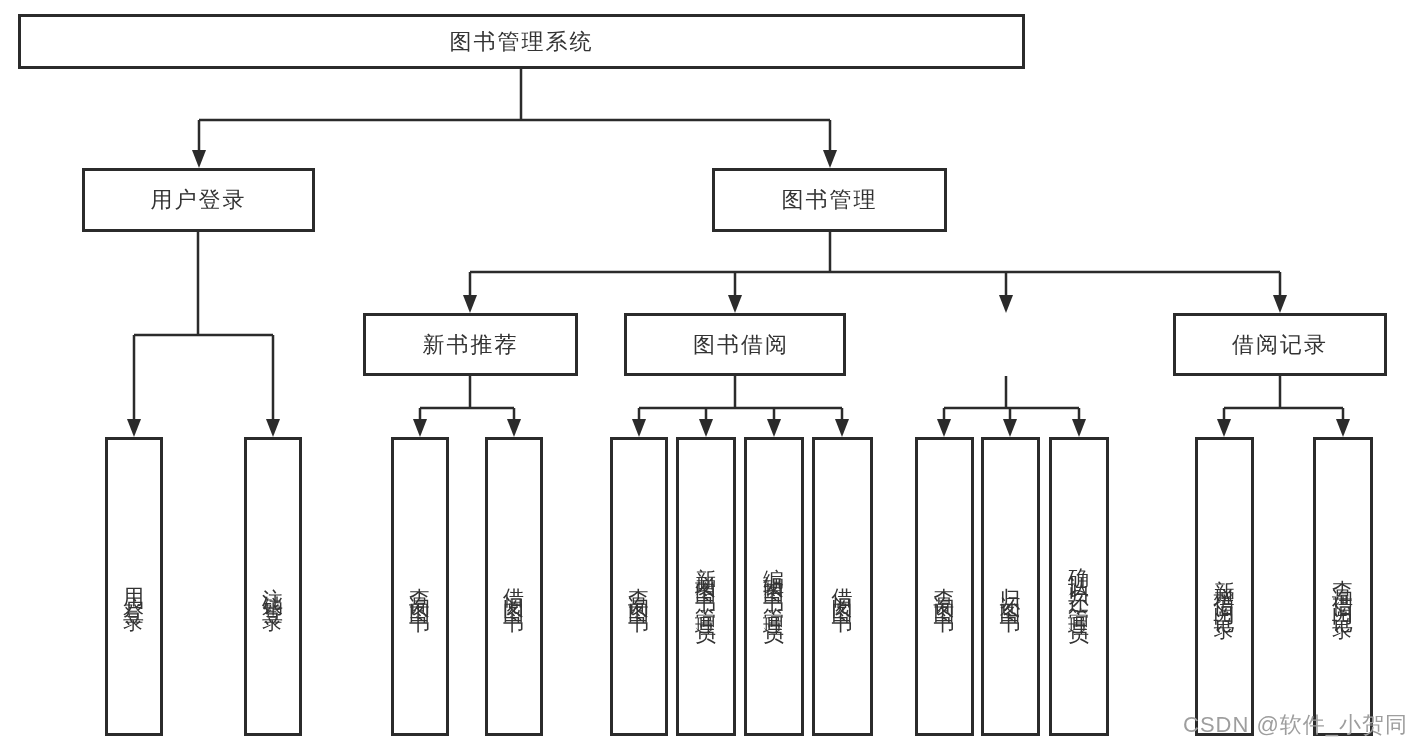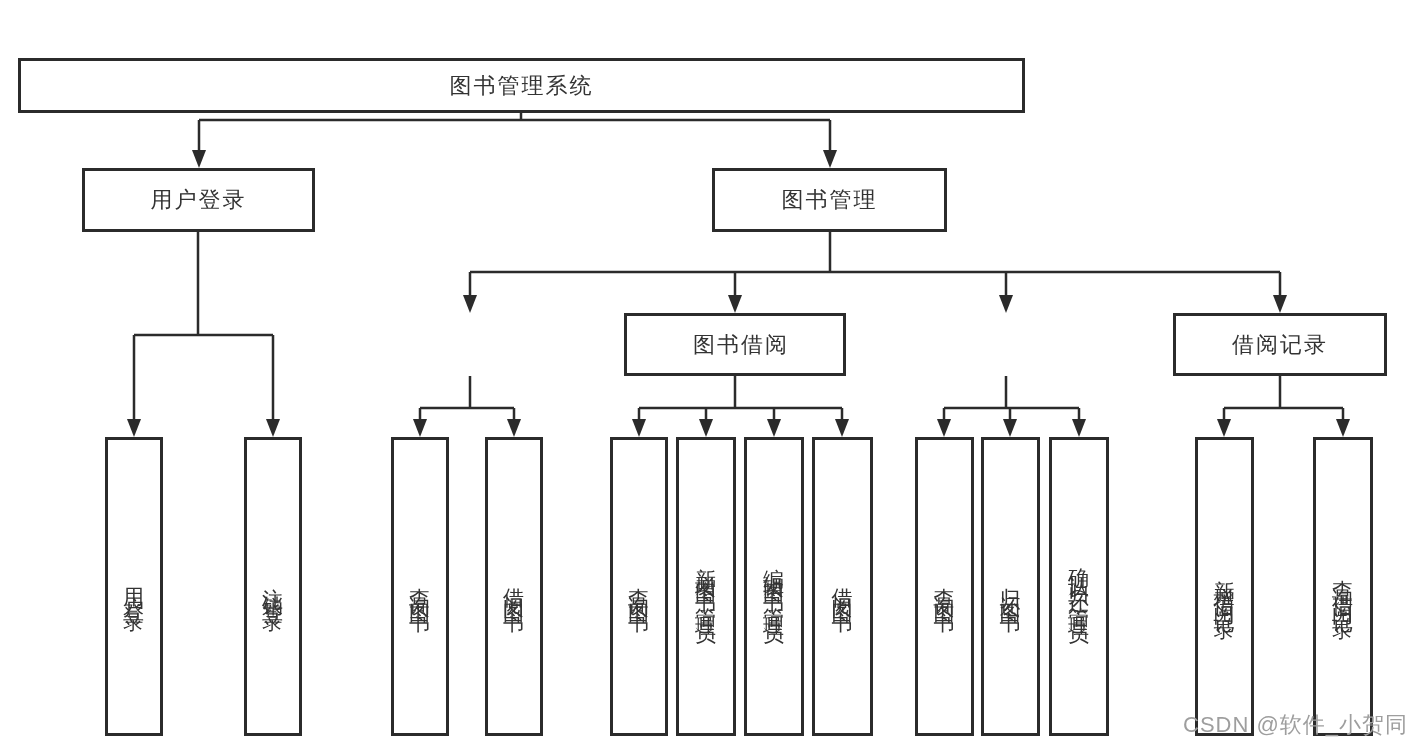--- a/index.html
+++ b/index.html
@@ -89,31 +89,34 @@
       <polygon points="767,419 781,419 774,437"></polygon>
       <polygon points="835,419 849,419 842,437"></polygon>
       <polygon points="937,419 951,419 944,437"></polygon>
       <polygon points="1003,419 1017,419 1010,437"></polygon>
       <polygon points="1072,419 1086,419 1079,437"></polygon>
       <polygon points="1217,419 1231,419 1224,437"></polygon>
       <polygon points="1336,419 1350,419 1343,437"></polygon>
     </g>
   </svg>
 
-  <div class="box" style="left:18px;top:14px;width:1007px;height:55px;margin-top:44px;">
+  <div class="box" style="left:18px;top:14px;width:1007px;height:55px;">
     <span>图书管理系统</span>
   </div>
 
   <div class="box" style="left:82px;top:168px;width:233px;height:64px;">
     <span>用户登录</span>
   </div>
   <div class="box" style="left:712px;top:168px;width:235px;height:64px;">
     <span>图书管理</span>
   </div>
 
+  <div class="box" style="left:363px;top:313px;width:215px;height:63px;">
+    <span>新书推荐</span>
+  </div>
   <div class="box" style="left:624px;top:313px;width:222px;height:63px;padding-left:12px;">
     <span>图书借阅</span>
   </div>
   <div class="box" style="left:1173px;top:313px;width:214px;height:63px;">
     <span>借阅记录</span>
   </div>
 
   <div class="vbox" style="left:105px;width:58px;">
     <span class="vtext">用户登录</span>
   </div>

